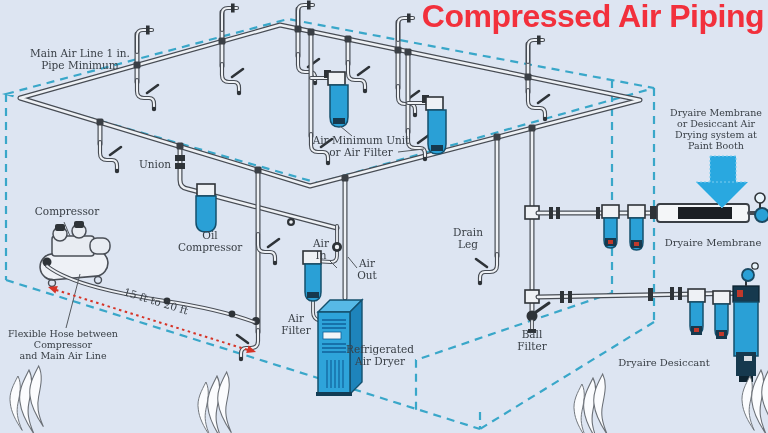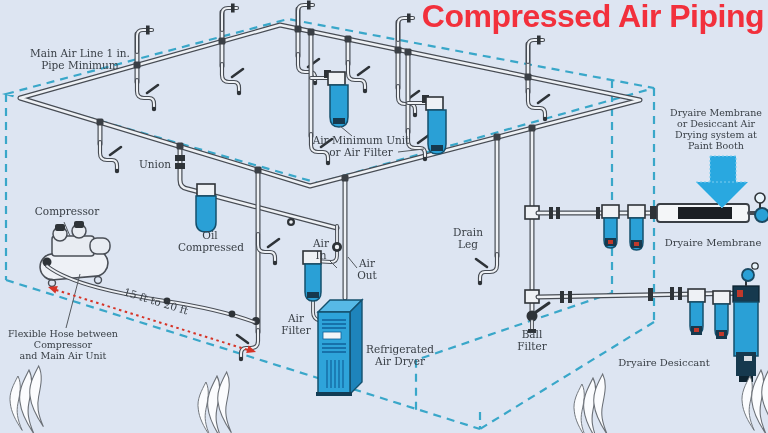--- a/index.html
+++ b/index.html
@@ -14,21 +14,21 @@
          font-weight:800;font-size:32px;color:#f2303c;letter-spacing:-0.5px;}
   
   .lbl-main-air-line{left:20px;top:23px;width:120px;margin-top:24px;}
   .lbl-union{left:134px;top:158px;width:42px;}
   .lbl-compressor{left:28px;top:205px;width:78px;}
   .lbl-oil-coalescer{left:178px;top:229px;width:64px;}
   .lbl-air-control{left:312px;top:134px;width:98px;}
   .lbl-air-in{left:306px;top:237px;width:30px;}
   .lbl-air-out{left:350px;top:257px;width:34px;}
   .lbl-air-filter{left:274px;top:312px;width:44px;}
-  .lbl-refrigerated{left:360px;top:343px;width:80px;}
+  .lbl-refrigerated{left:340px;top:343px;width:80px;}
   .lbl-drain-leg{left:446px;top:226px;width:44px;text-align:center;}
   .lbl-ball-valve{left:508px;top:328px;width:48px;}
   .lbl-dryaire-membrane{left:662px;top:237px;width:102px;}
   .lbl-dryaire-desiccant{left:608px;top:357px;width:112px;}
   .lbl-flexible-hose{left:0px;top:328px;width:126px;}
   .lbl-distance{left:96px;top:295px;width:120px;transform:rotate(17deg);transform-origin:center;}
   .lbl-paint-booth{left:664px;top:107px;width:104px;}
   
   .dash{stroke:#39a7c9;stroke-width:2.2;fill:none;stroke-dasharray:8 6;}
   .pd{stroke:#474c54;stroke-width:5;fill:none;stroke-linecap:round;stroke-linejoin:round;}
@@ -341,38 +341,38 @@
         <use href="#flame" transform="translate(744,366)"></use>
       </g>
 </svg>
 
   <div id="title">Compressed Air Piping</div>
   <div class="lbl lbl-main-air-line">Main Air Line 1 in.
 Pipe Minimum</div>
   <div class="lbl lbl-union">Union</div>
   <div class="lbl lbl-compressor">Compressor</div>
   <div class="lbl lbl-oil-coalescer">Oil
-Compressed</div>
+Compressor</div>
   <div class="lbl lbl-air-control">Air Minimum Unit
 or Air Filter</div>
   <div class="lbl lbl-air-in">Air
 In</div>
   <div class="lbl lbl-air-out">Air
 Out</div>
   <div class="lbl lbl-air-filter">Air
 Filter</div>
   <div class="lbl lbl-refrigerated">Refrigerated
 Air Dryer</div>
   <div class="lbl lbl-drain-leg">Drain
 Leg</div>
   <div class="lbl lbl-ball-valve">Ball
 Filter</div>
   <div class="lbl md lbl-dryaire-membrane">Dryaire Membrane</div>
   <div class="lbl md lbl-dryaire-desiccant">Dryaire Desiccant</div>
   <div class="lbl sm lbl-flexible-hose">Flexible Hose between
 Compressor
-and Main Air Unit</div>
+and Main Air Line</div>
   <div class="lbl lbl-distance">15 ft to 20 ft</div>
   <div class="lbl sm lbl-paint-booth">Dryaire Membrane
 or Desiccant Air
 Drying system at
 Paint Booth</div>
 </div>
 
 </body></html>

